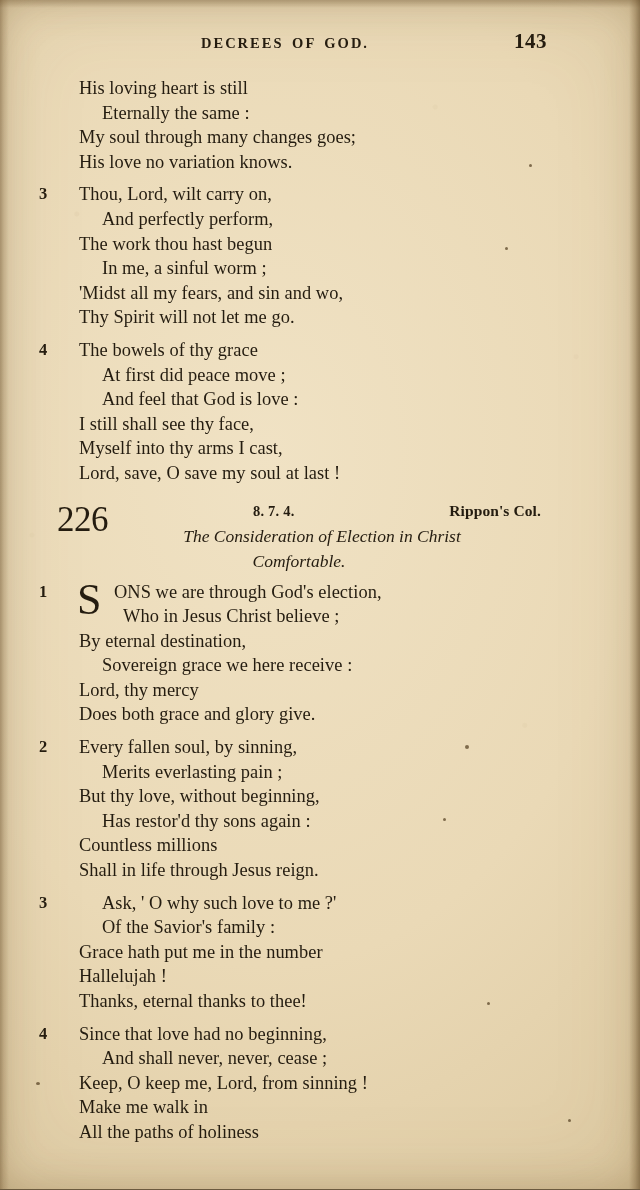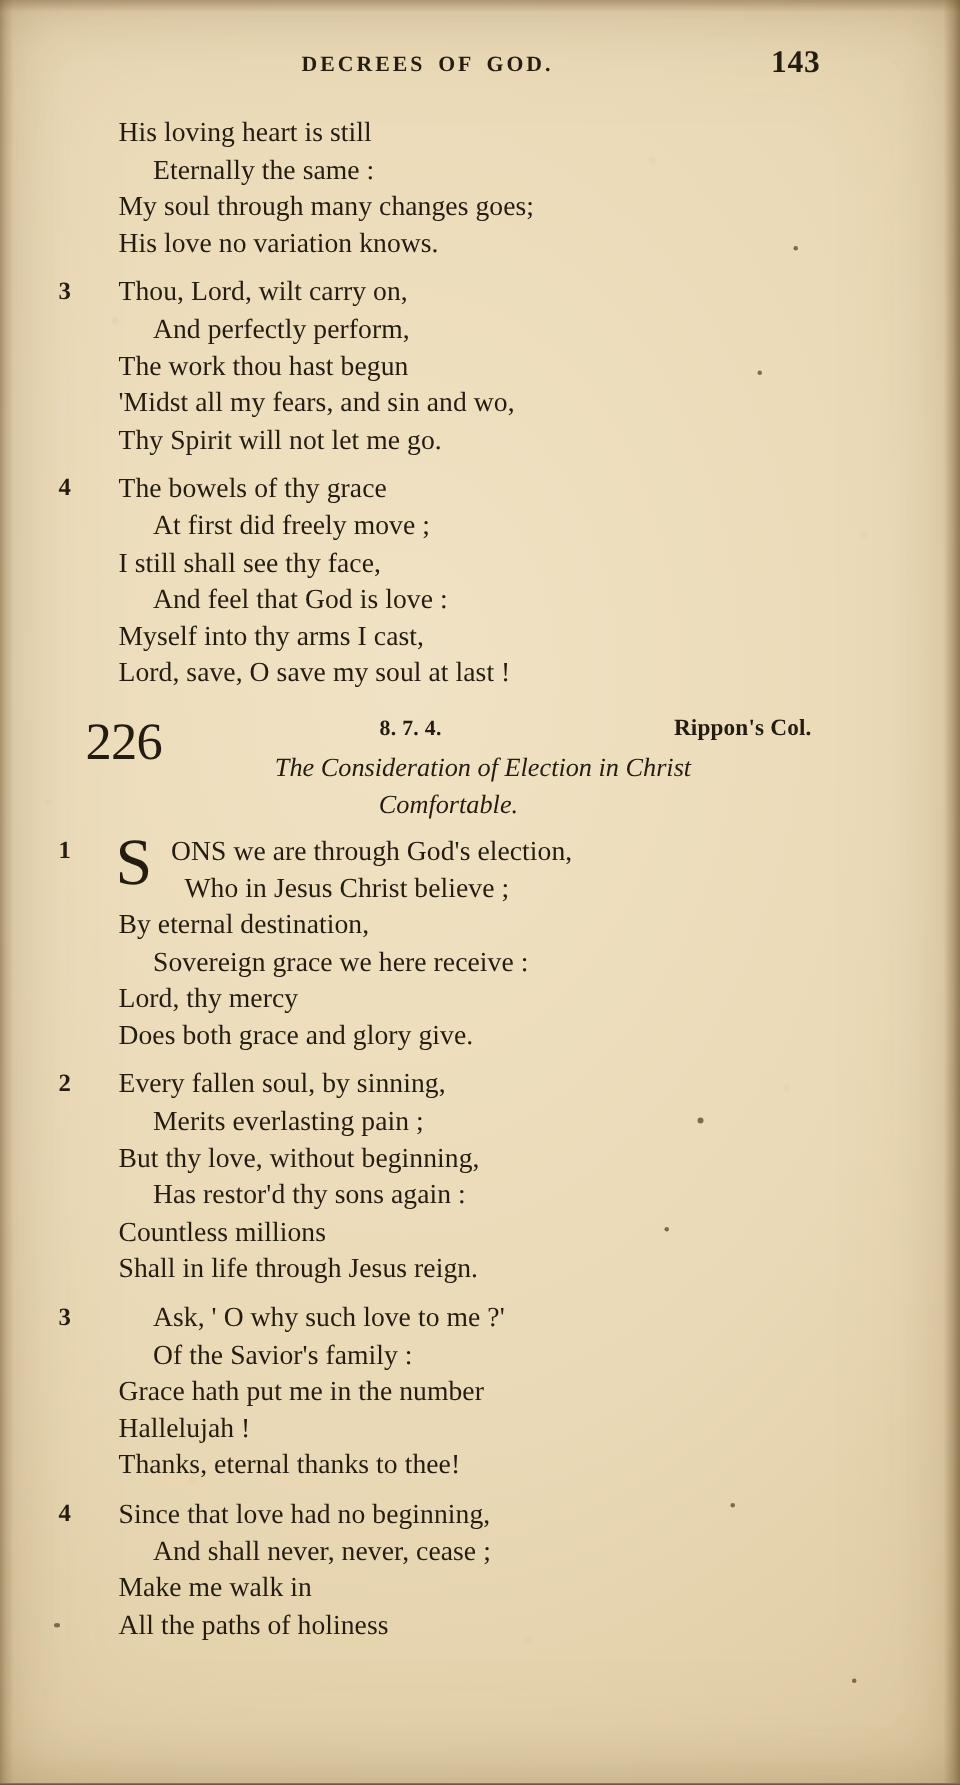--- a/index.html
+++ b/index.html
@@ -215,28 +215,29 @@
         <div class="stanza">
           <div class="line"><span>His loving heart is still</span></div>
           <div class="line ind"><span>Eternally the same :</span></div>
           <div class="line"><span>My soul through many changes goes;</span></div>
           <div class="line"><span>His love no variation knows.</span></div>
         </div>
         <div class="stanza">
           <div class="line"><span class="vnum">3</span><span>Thou, Lord, wilt carry on,</span></div>
           <div class="line ind"><span>And perfectly perform,</span></div>
           <div class="line"><span>The work thou hast begun</span></div>
+          <div class="line ind"><span>In me, a sinful worm ;</span></div>
           <div class="line"><span>'Midst all my fears, and sin and wo,</span></div>
           <div class="line"><span>Thy Spirit will not let me go.</span></div>
         </div>
         <div class="stanza">
           <div class="line"><span class="vnum">4</span><span>The bowels of thy grace</span></div>
-          <div class="line ind"><span>At first did freely move ;</span></div>
+          <div class="line ind"><span>At first did peace move ;</span></div>
+          <div class="line ind"><span>And feel that God is love :</span></div>
           <div class="line"><span>I still shall see thy face,</span></div>
-          <div class="line ind"><span>And feel that God is love :</span></div>
           <div class="line"><span>Myself into thy arms I cast,</span></div>
           <div class="line"><span>Lord, save, O save my soul at last !</span></div>
         </div>
       </div>
 
     <div class="hymn-head">
       <div class="hymn-number">226</div>
       <div class="hymn-meter">8. 7. 4.</div>
       <div class="hymn-source">Rippon's Col.</div>
       <div class="hymn-title">The Consideration of Election in Christ</div>
@@ -265,20 +266,21 @@
           <div class="line"><span class="vnum">3</span></div>
           <div class="line ind"><span>Ask, ' O why such love to me ?'</span></div>
           <div class="line ind"><span>Of the Savior's family :</span></div>
           <div class="line"><span>Grace hath put me in the number</span></div>
           <div class="line"><span>Hallelujah !</span></div>
           <div class="line"><span>Thanks, eternal thanks to thee!</span></div>
         </div>
         <div class="stanza">
           <div class="line"><span class="vnum">4</span><span>Since that love had no beginning,</span></div>
           <div class="line ind"><span>And shall never, never, cease ;</span></div>
+          <div class="line"><span>Keep, O keep me, Lord, from sinning !</span></div>
           <div class="line"><span>Make me walk in</span></div>
           <div class="line"><span>All the paths of holiness</span></div>
         </div>
       </div>
 
   </div>
 
   <div class="speck" style="left:465px;top:745px;width:4px;height:4px;"></div>
   <div class="speck" style="left:443px;top:818px;width:3px;height:3px;"></div>
   <div class="speck" style="left:505px;top:247px;width:3px;height:3px;"></div>

